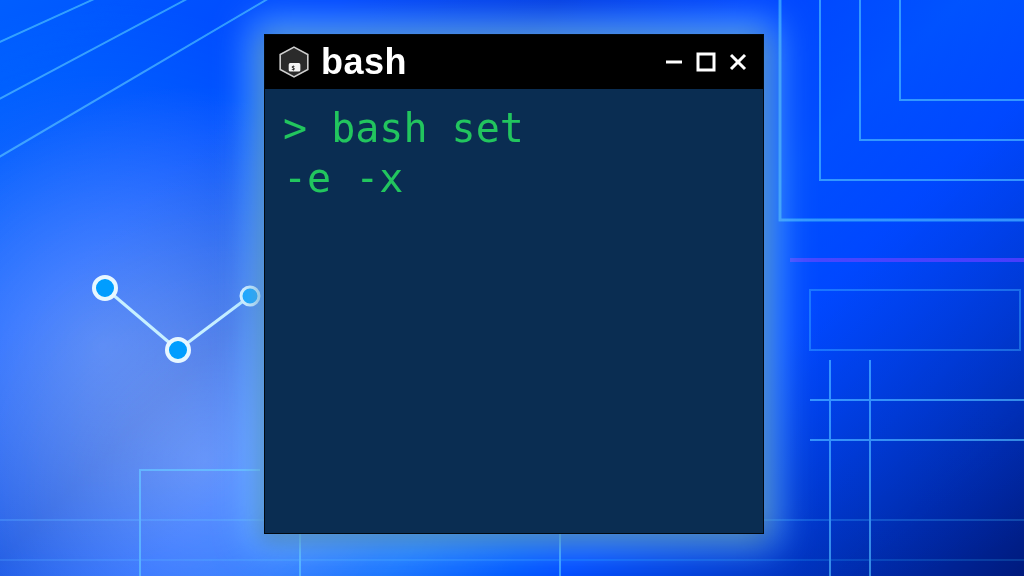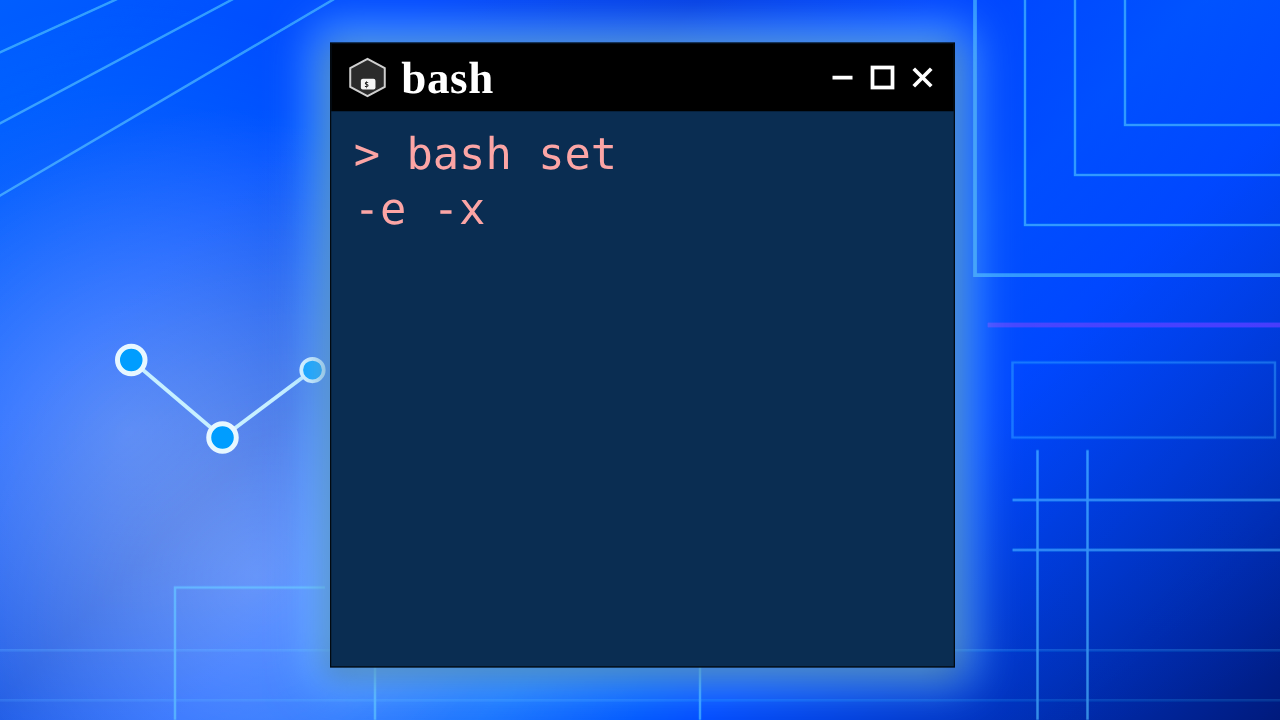--- a/index.html
+++ b/index.html
@@ -24,32 +24,32 @@
   .titlebar{
     height:54px;background:#000;display:flex;align-items:center;
     padding:0 12px;gap:10px;color:#fff;
   }
   .app-icon{
     width:34px;height:34px;display:flex;align-items:center;justify-content:center;
     filter:drop-shadow(0 1px 1px rgba(0,0,0,.6));
   }
   .title{
     font-weight:900;font-size:36px;letter-spacing:.5px;flex:1;
-    font-family:Liberation Serif, serif;
+    font-family:Liberation Sans, sans-serif;
   }
   .controls{display:flex;gap:6px;align-items:center}
   .controls span{
     width:26px;height:26px;display:flex;align-items:center;justify-content:center;
     font-size:26px;line-height:1;color:#fff;font-weight:700;cursor:pointer;
     font-family:"DejaVu Sans Mono",monospace;
   }
   .body{
-    padding:14px 18px;color:#fca5a5;
+    padding:14px 18px;color:#22c55e;
     font-family:"DejaVu Sans Mono","Consolas",monospace;
-    font-size:35px;line-height:1.25;white-space:pre-wrap;word-break:break-word;
+    font-size:40px;line-height:1.25;white-space:pre-wrap;word-break:break-word;
   }
 </style>
 </head>
 <body>
 
 <div class="bg">
   <svg viewBox="0 0 1024 576">
     <g stroke="#7fd4ff" stroke-width="2" fill="none" opacity=".55">
 
       <path d="M-40 120 L260 -40"></path>

